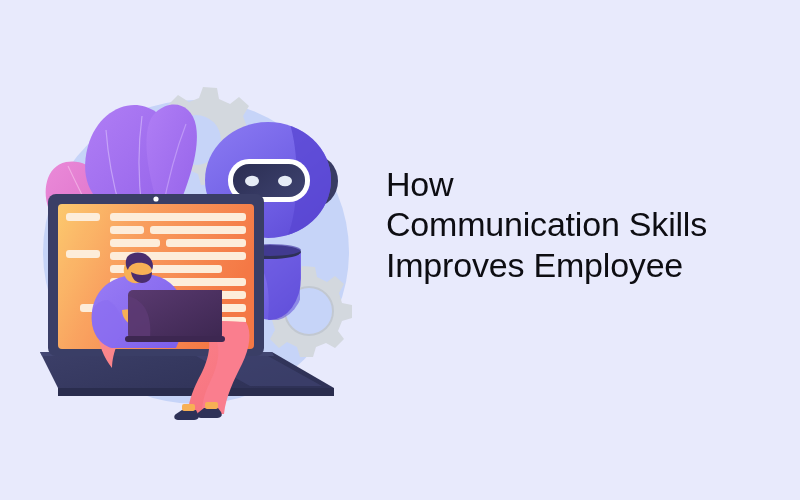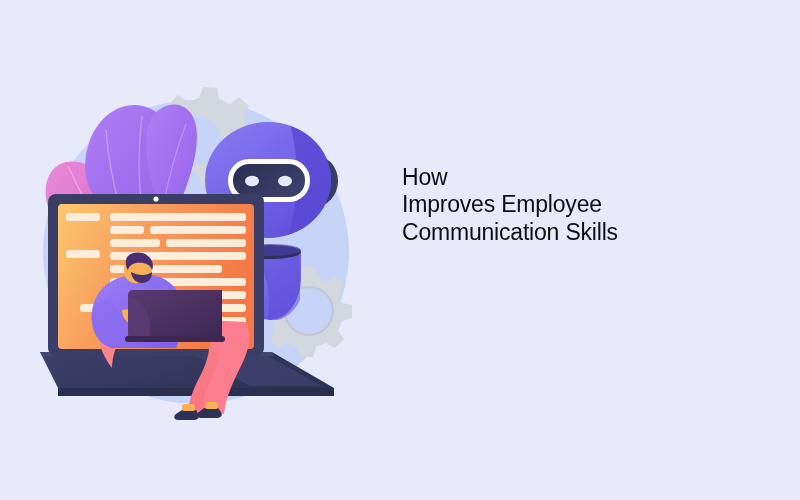--- a/index.html
+++ b/index.html
@@ -31,24 +31,23 @@
     left: 386px;
     top: 164px;
     width: 400px;
     color: #0d0d12;
     font-family: "Liberation Sans", sans-serif;
     line-height: 1.19;
     letter-spacing: -0.2px;
   }
   .hl-line {
     display: block;
-    font-size: 23px;
+    font-size: 34px;
     font-weight: 400;
     white-space: nowrap;
-    margin-left: 16px;
   }
   .hl-line.bold {
     font-weight: 700;
     letter-spacing: -0.6px;
   }
 </style>
 </head>
 <body>
 
 <div id="banner">
@@ -217,17 +216,17 @@
           <path d="M204 408 L218 408 L221 412 C223 416 221 418 215 418 L201 418 C197 418 196 414 199 412 Z" fill="#2e3157"></path>
           <rect x="182" y="404" width="13" height="7" rx="2" fill="#f7b055"></rect>
           <rect x="205" y="402" width="13" height="7" rx="2" fill="#f7b055"></rect>
         </g>
       </g>
     </svg>
   </div>
 
   <div id="headline">
     <span class="hl-line">How</span>
+    <span class="hl-line">Communication Skills</span>
     <span class="hl-line">Improves Employee</span>
-    <span class="hl-line">Communication Skills</span>
   </div>
 
 </div>
 
 </body></html>

